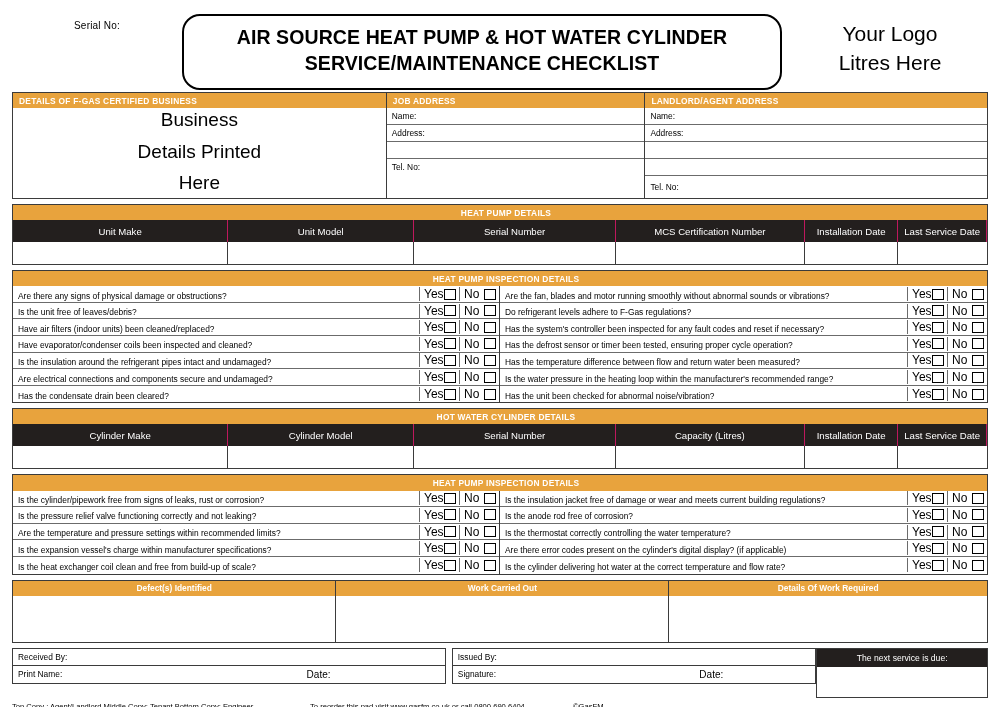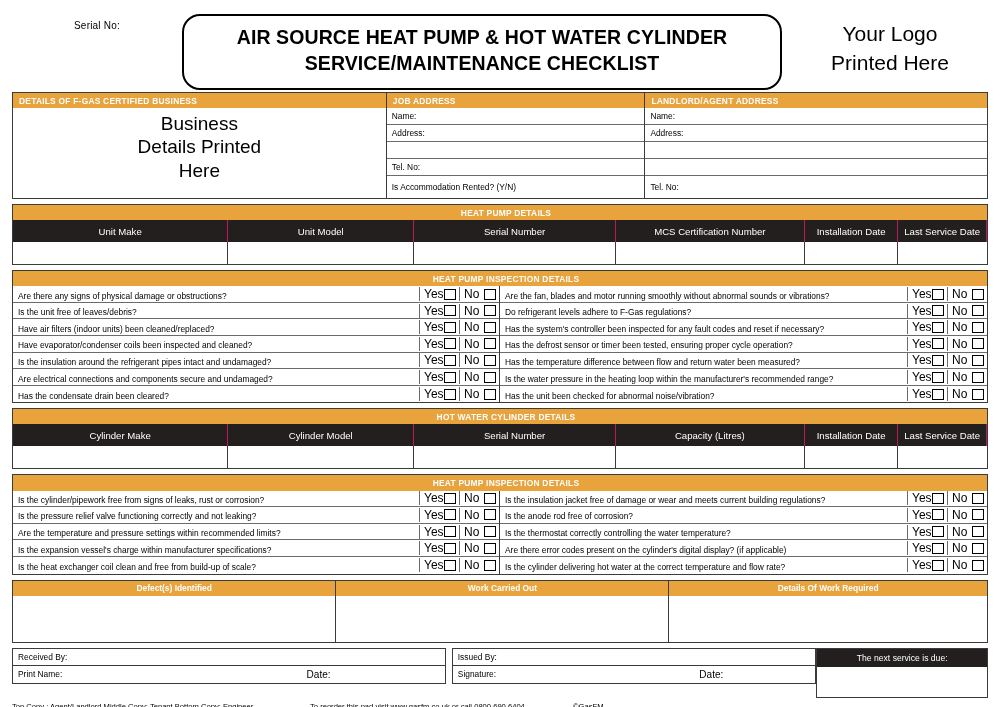--- a/index.html
+++ b/index.html
@@ -34,21 +34,21 @@
 
   
   .info-row { display: flex; margin: 0 12px 5px 12px; }
   .info-col { border: 1px solid #3b3b3b; border-right: none; }
   .info-col:last-child { border-right: 1px solid #3b3b3b; }
   .col-biz { width: 396px; }
   .col-job { width: 274px; }
   .col-land { width: 364px; }
   .biz-body {
     height: 78px; display: flex; flex-direction: column; align-items: center;
-    justify-content: center; font-size: 19px; line-height: 1.24; text-align: center;
+    justify-content: flex-start; font-size: 19px; line-height: 1.24; text-align: center; gap: 8px;
   }
   .field-line {
     border-bottom: 1px solid #6b6b6b; font-size: 8.4px; padding: 3.2px 0 3.2px 5px;
     height: 17px; line-height: 1.25; white-space: nowrap; overflow: hidden;
   }
   .field-line:last-child { border-bottom: none; }
   .field-line.blank { color: transparent; }
   .field-line.tall { height: 22px; padding-top: 6px; }
 
   
@@ -116,40 +116,39 @@
   <div class="topbar">
     <div class="serial">Serial No:</div>
     <div class="title-wrap">
       <div class="title-box">
         <div class="title-line">AIR SOURCE HEAT PUMP &amp; HOT WATER CYLINDER</div>
         <div class="title-line">SERVICE/MAINTENANCE CHECKLIST</div>
       </div>
     </div>
     <div class="logo">
       <div>Your Logo</div>
-      <div>Printed Here</div>
+      <div>Litres Here</div>
     </div>
   </div>
 
   <div class="info-row">
     <div class="info-col col-biz">
       <div class="orange-bar">DETAILS OF F-GAS CERTIFIED BUSINESS</div>
       <div class="biz-body">
         <div>Business</div>
         <div>Details Printed</div>
         <div>Here</div>
       </div>
     </div>
     <div class="info-col col-job">
       <div class="orange-bar">JOB ADDRESS</div>
       <div class="field-line">Name:</div>
       <div class="field-line">Address:</div>
       <div class="field-line blank"></div>
       <div class="field-line">Tel. No:</div>
-      <div class="field-line tall">Is Accommodation Rented? (Y/N)</div>
     </div>
     <div class="info-col col-land">
       <div class="orange-bar">LANDLORD/AGENT ADDRESS</div>
       <div class="field-line">Name:</div>
       <div class="field-line">Address:</div>
       <div class="field-line blank"></div>
       <div class="field-line blank"></div>
       <div class="field-line tall">Tel. No:</div>
     </div>
   </div>

